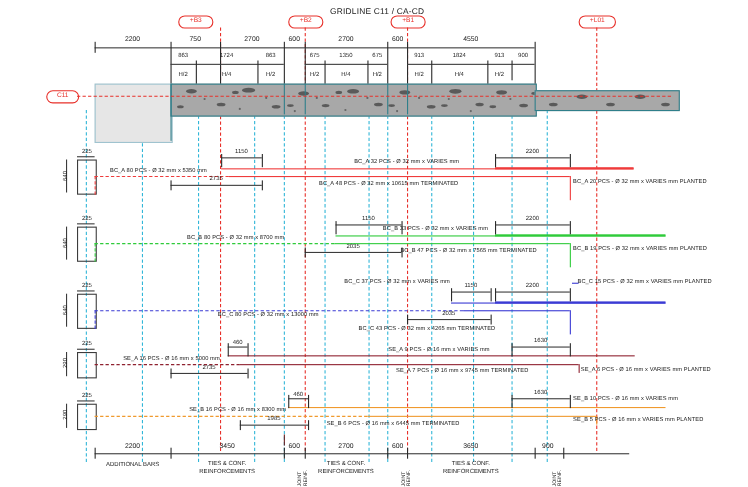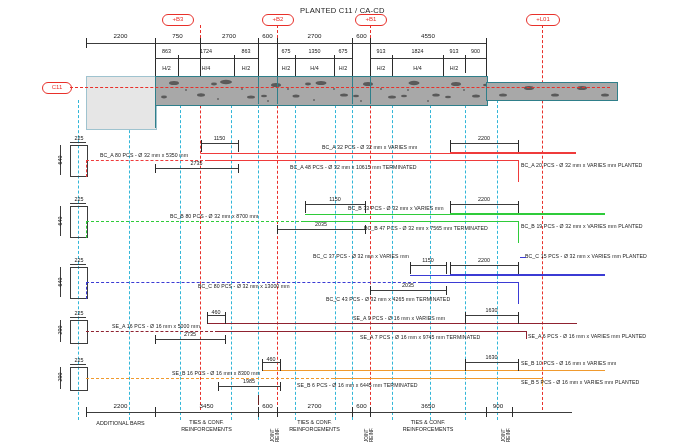--- a/index.html
+++ b/index.html
@@ -32,21 +32,21 @@
   .stir{border:.7px solid #3c3c3c;background:transparent;}
   .rot{transform-origin:0 0;transform:rotate(-90deg);}
   .cl{height:0;border-top:.7px dashed #e8302a;}
   .leader{height:0;border-top:.6px solid #6b2020;}
 </style>
 </head>
 <body>
 
 <div id="stage">
 
-  <div class="abs title" style="left:300px;top:6px;">PLANTED C11 / CA-CD</div>
+  <div class="abs title" style="left:300px;top:6px;">GRIDLINE C11 / CA-CD</div>
 
   <div class="abs bubble" style="left:162px;top:14px;width:30px;">+B3</div>
   <div class="abs gridv red" style="left:200px;top:25px;height:385px;"></div>
 
   <div class="abs bubble" style="left:262px;top:14px;width:30px;">+B2</div>
   <div class="abs gridv red" style="left:277px;top:25px;height:385px;"></div>
 
   <div class="abs bubble" style="left:355px;top:14px;width:30px;">+B1</div>
   <div class="abs gridv red" style="left:370px;top:25px;height:385px;"></div>
 

